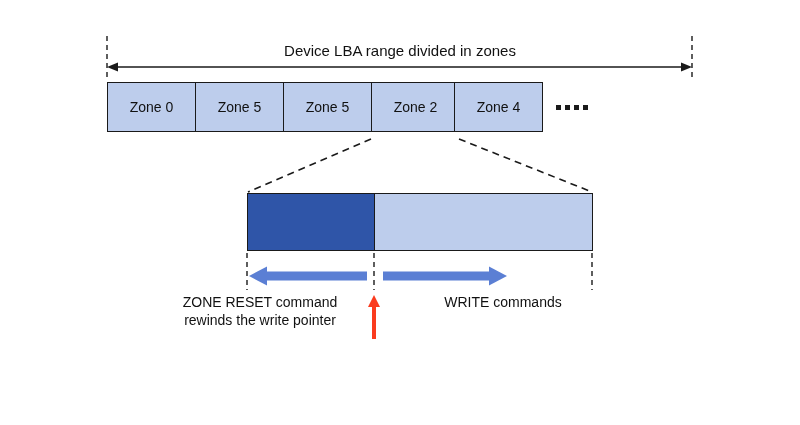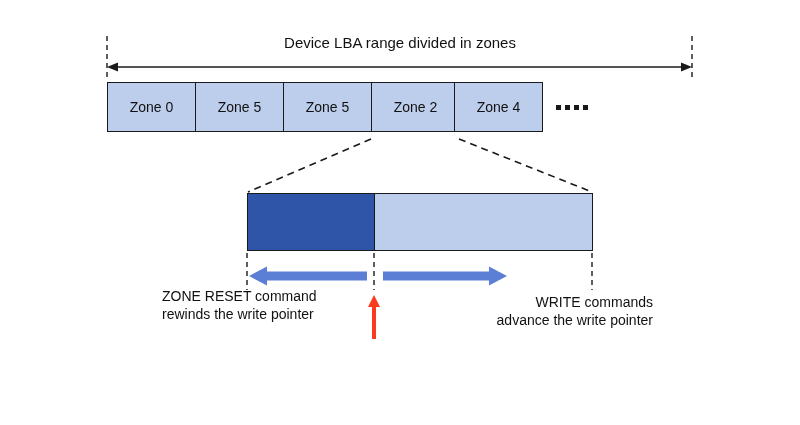--- a/index.html
+++ b/index.html
@@ -2,42 +2,42 @@
 <html style="--zone-fill: #bdcdec; --written-fill: #2f55a8; --arrow-blue: #5b7fd4; --pointer-red: #fa3b1e; --line-color: #1a1a1a;"><head>
 <meta charset="utf-8">
 <style>
   html,body{margin:0;padding:0;background:#ffffff;}
   .stage{
     position:relative;width:800px;height:425px;background:#ffffff;
     font-family:"Liberation Sans",sans-serif;color:#111;overflow:hidden;
   }
   .lines{position:absolute;left:0;top:0;}
   .title{
-    position:absolute;left:107px;top:34px;width:586px;text-align:center;
+    position:absolute;left:107px;top:42px;width:586px;text-align:center;
     font-size:15px;color:#111;
   }
   .zone{
     position:absolute;top:82px;height:50px;box-sizing:border-box;
     background:var(--zone-fill,#bdcdec);border:1.5px solid var(--line-color,#1a1a1a);
     display:flex;align-items:center;justify-content:center;font-size:14px;
   }
   .dots{position:absolute;left:556px;top:105px;display:flex;gap:4px;}
   .dots span{width:5px;height:5px;background:var(--line-color,#1a1a1a);display:block;}
   .expanded{
     position:absolute;left:247px;top:193px;width:346px;height:58px;box-sizing:border-box;
     border:1.5px solid var(--line-color,#1a1a1a);background:var(--zone-fill,#bdcdec);
     display:flex;
   }
   .expanded .written{
     width:127px;height:100%;box-sizing:border-box;
     background:var(--written-fill,#2f55a8);border-right:1.5px solid var(--line-color,#1a1a1a);
   }
   .label{position:absolute;font-size:14px;line-height:18px;color:#111;}
-  .label.reset{left:162px;top:287px;width:196px;}
-  .label.write{left:393px;top:293px;width:220px;text-align:right;margin-left:40px;}
+  .label.reset{left:162px;top:293px;width:196px;text-align:center;}
+  .label.write{left:393px;top:293px;width:220px;text-align:center;}
   .label.pointer{left:304px;top:344px;width:140px;text-align:center;color:var(--pointer-red,#fa3b1e);}
 </style>
 </head>
 <body>
 
 <div class="stage">
 
   <svg class="lines" width="800" height="425" viewBox="0 0 800 425">
 
     <line x1="107" y1="36" x2="107" y2="79" stroke="var(--line-color)" stroke-width="1.4" stroke-dasharray="5,4"></line>
@@ -84,17 +84,16 @@
     <div class="written"></div>
   </div>
 
   <div class="label reset">
     <div>ZONE RESET command</div>
     <div>rewinds the write pointer</div>
   </div>
 
   <div class="label write">
     <div>WRITE commands</div>
-    <div>advance the write pointer</div>
   </div>
 
 
 </div>
 
 </body></html>

